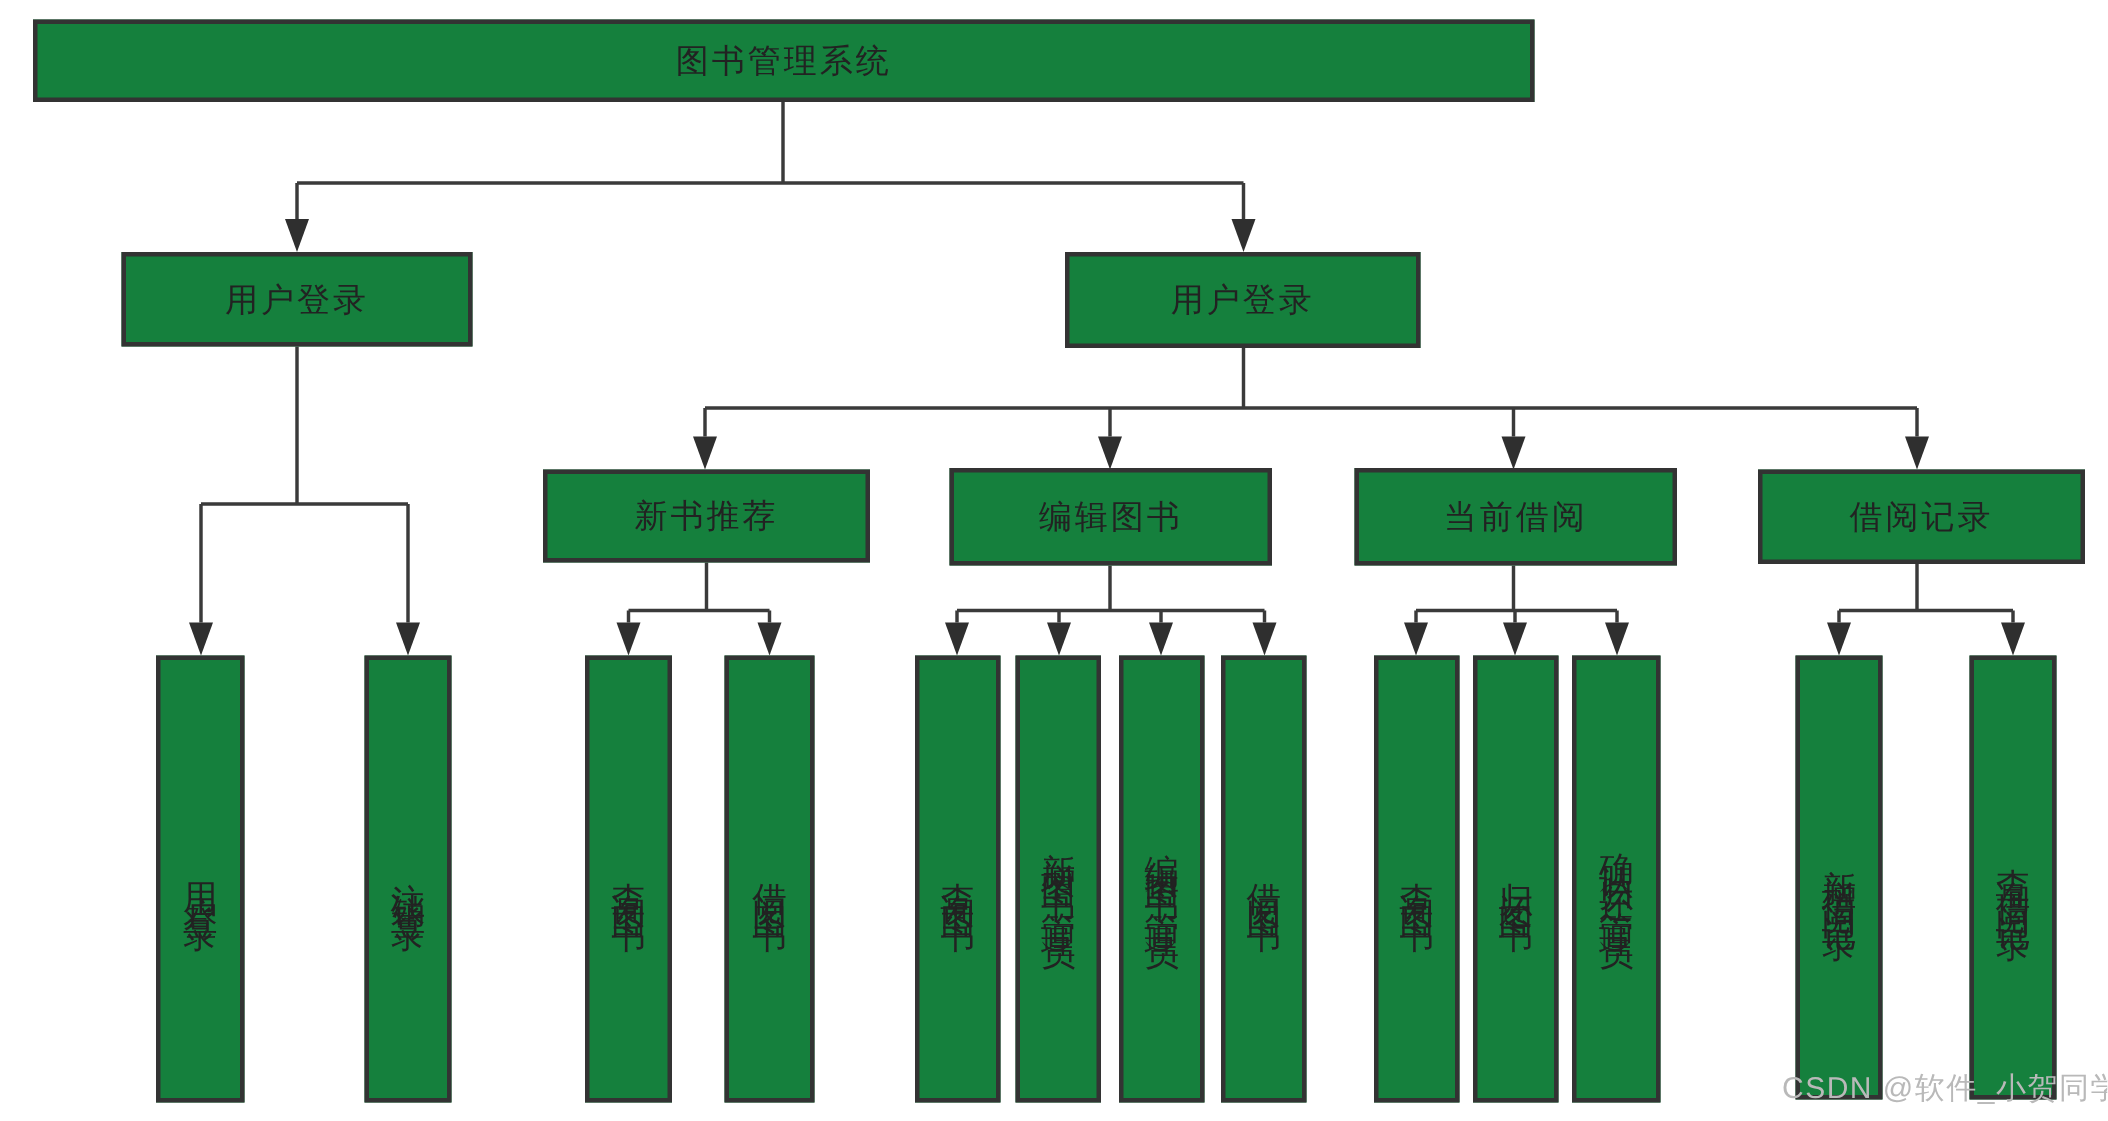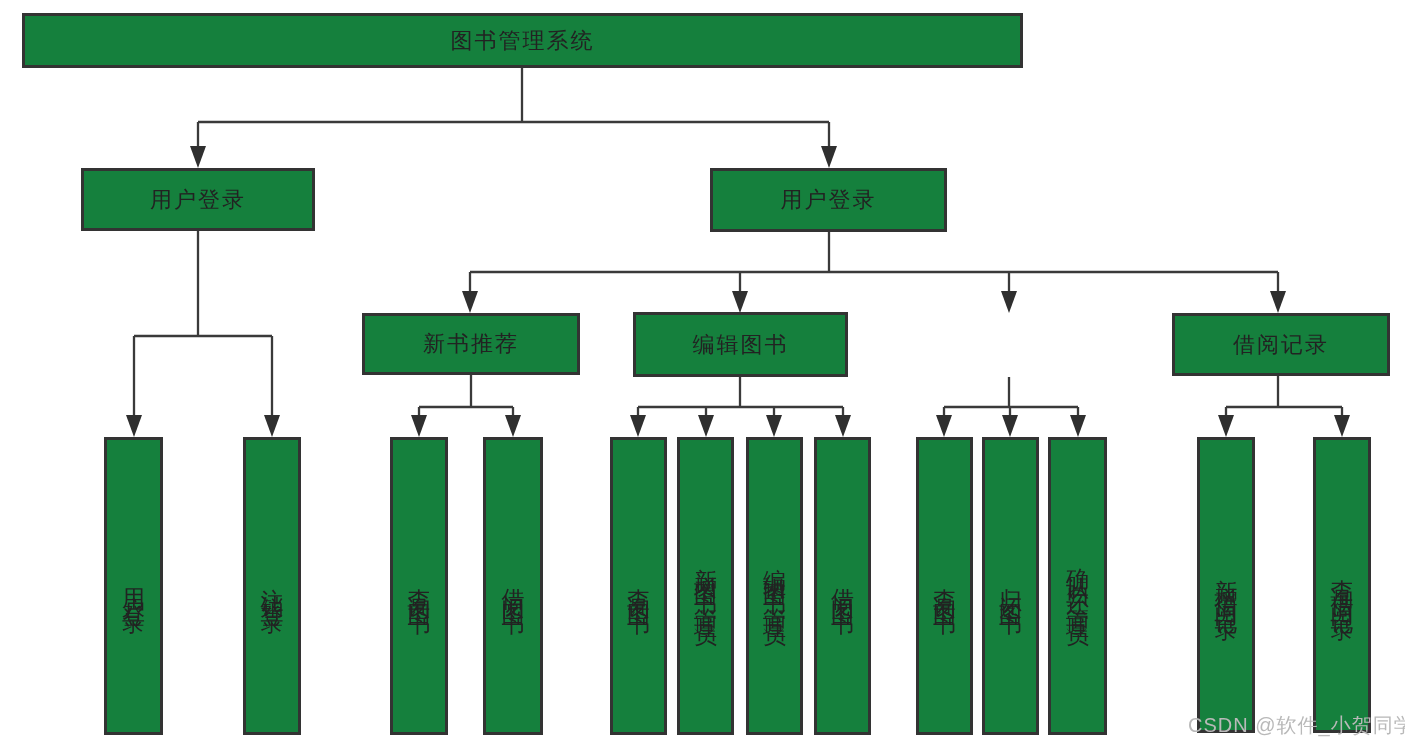--- a/index.html
+++ b/index.html
@@ -115,20 +115,23 @@
   <div class="node h" style="left:710px; top:168px; width:237px; height:64px;">
     <span class="lbl">用户登录</span>
   </div>
 
   <div class="node h" style="left:362px; top:313px; width:218px; height:62px;">
     <span class="lbl">新书推荐</span>
   </div>
   <div class="node h" style="left:633px; top:312px; width:215px; height:65px;">
     <span class="lbl">编辑图书</span>
   </div>
+  <div class="node h" style="left:903px; top:312px; width:215px; height:65px;">
+    <span class="lbl">当前借阅</span>
+  </div>
   <div class="node h" style="left:1172px; top:313px; width:218px; height:63px;">
     <span class="lbl">借阅记录</span>
   </div>
 
   <div class="node v" style="left:104px; top:437px; width:59px; height:298px;">
     <span class="lbl">用户登录</span>
   </div>
   <div class="node v" style="left:243px; top:437px; width:58px; height:298px;">
     <span class="lbl">注销登录</span>
   </div>

